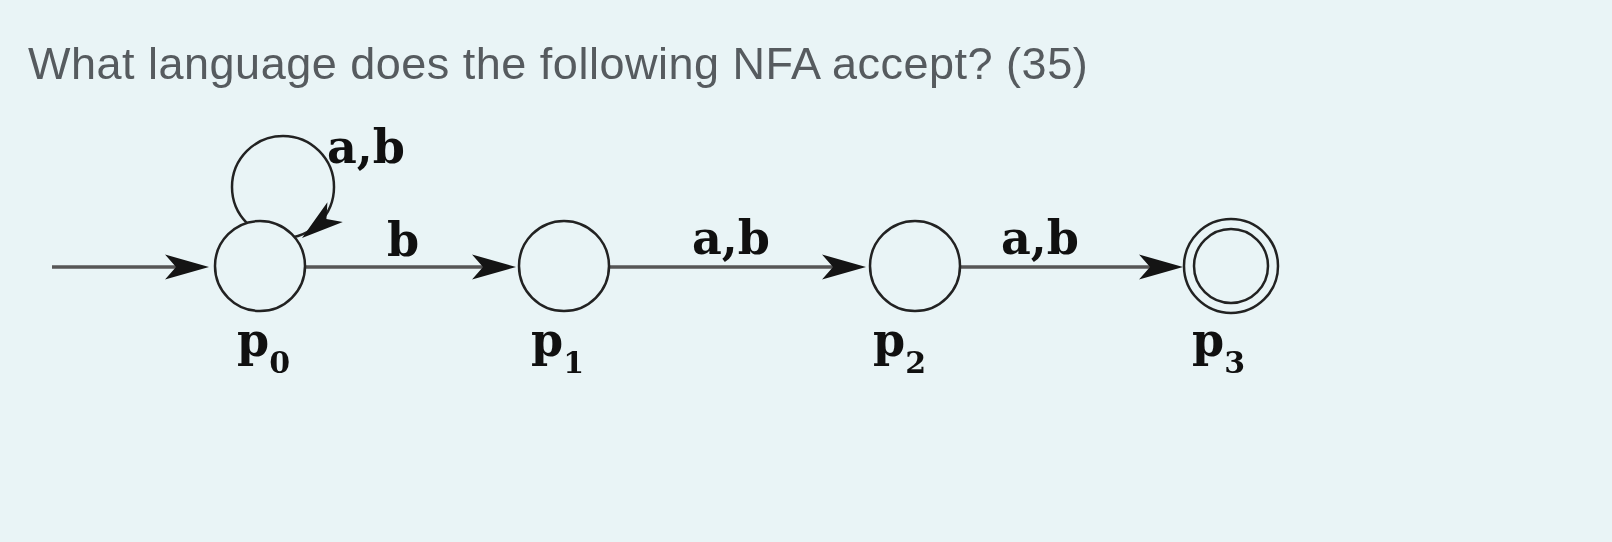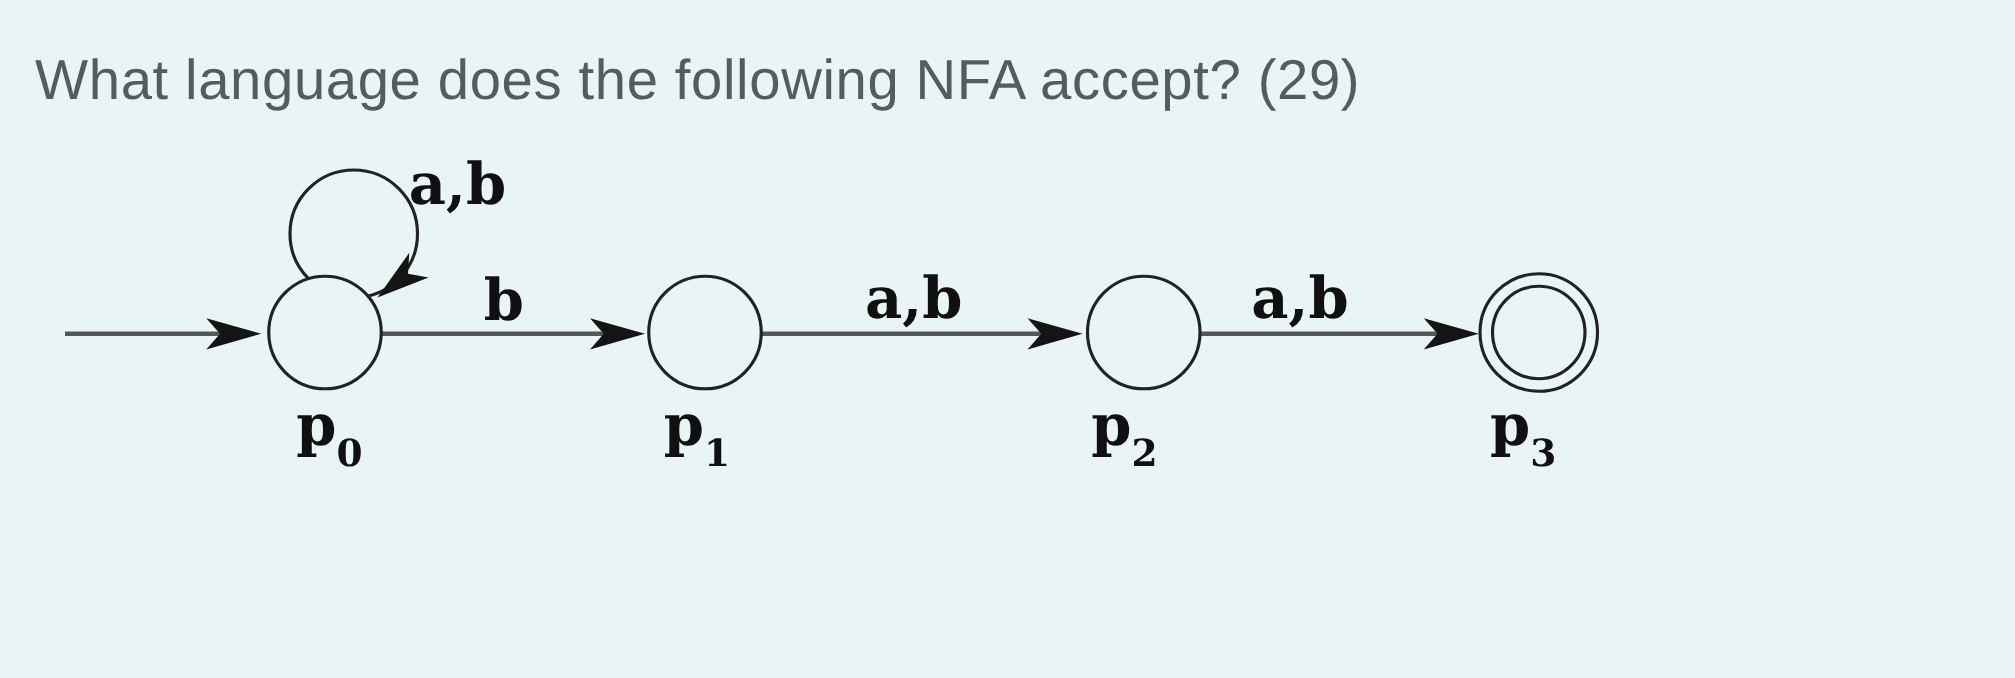--- a/index.html
+++ b/index.html
@@ -76,21 +76,21 @@
   }
   .sub {
     font-size: 30px;
   }
 </style>
 </head>
 <body>
 
 <div class="page">
 
-  <h1 class="title">What language does the following NFA accept? (29)</h1>
+  <h1 class="title">What language does the following NFA accept? (35)</h1>
 
   <svg class="diagram" viewBox="0 0 1612 542" xmlns="http://www.w3.org/2000/svg">
 
     <circle class="loop-circle" cx="283" cy="187" r="51"></circle>
 
     <line class="edge-line" x1="52" y1="267" x2="180" y2="267"></line>
     <line class="edge-line" x1="262" y1="267" x2="492" y2="267"></line>
     <line class="edge-line" x1="566" y1="267" x2="842" y2="267"></line>
     <line class="edge-line" x1="917" y1="267" x2="1158" y2="267"></line>
 

